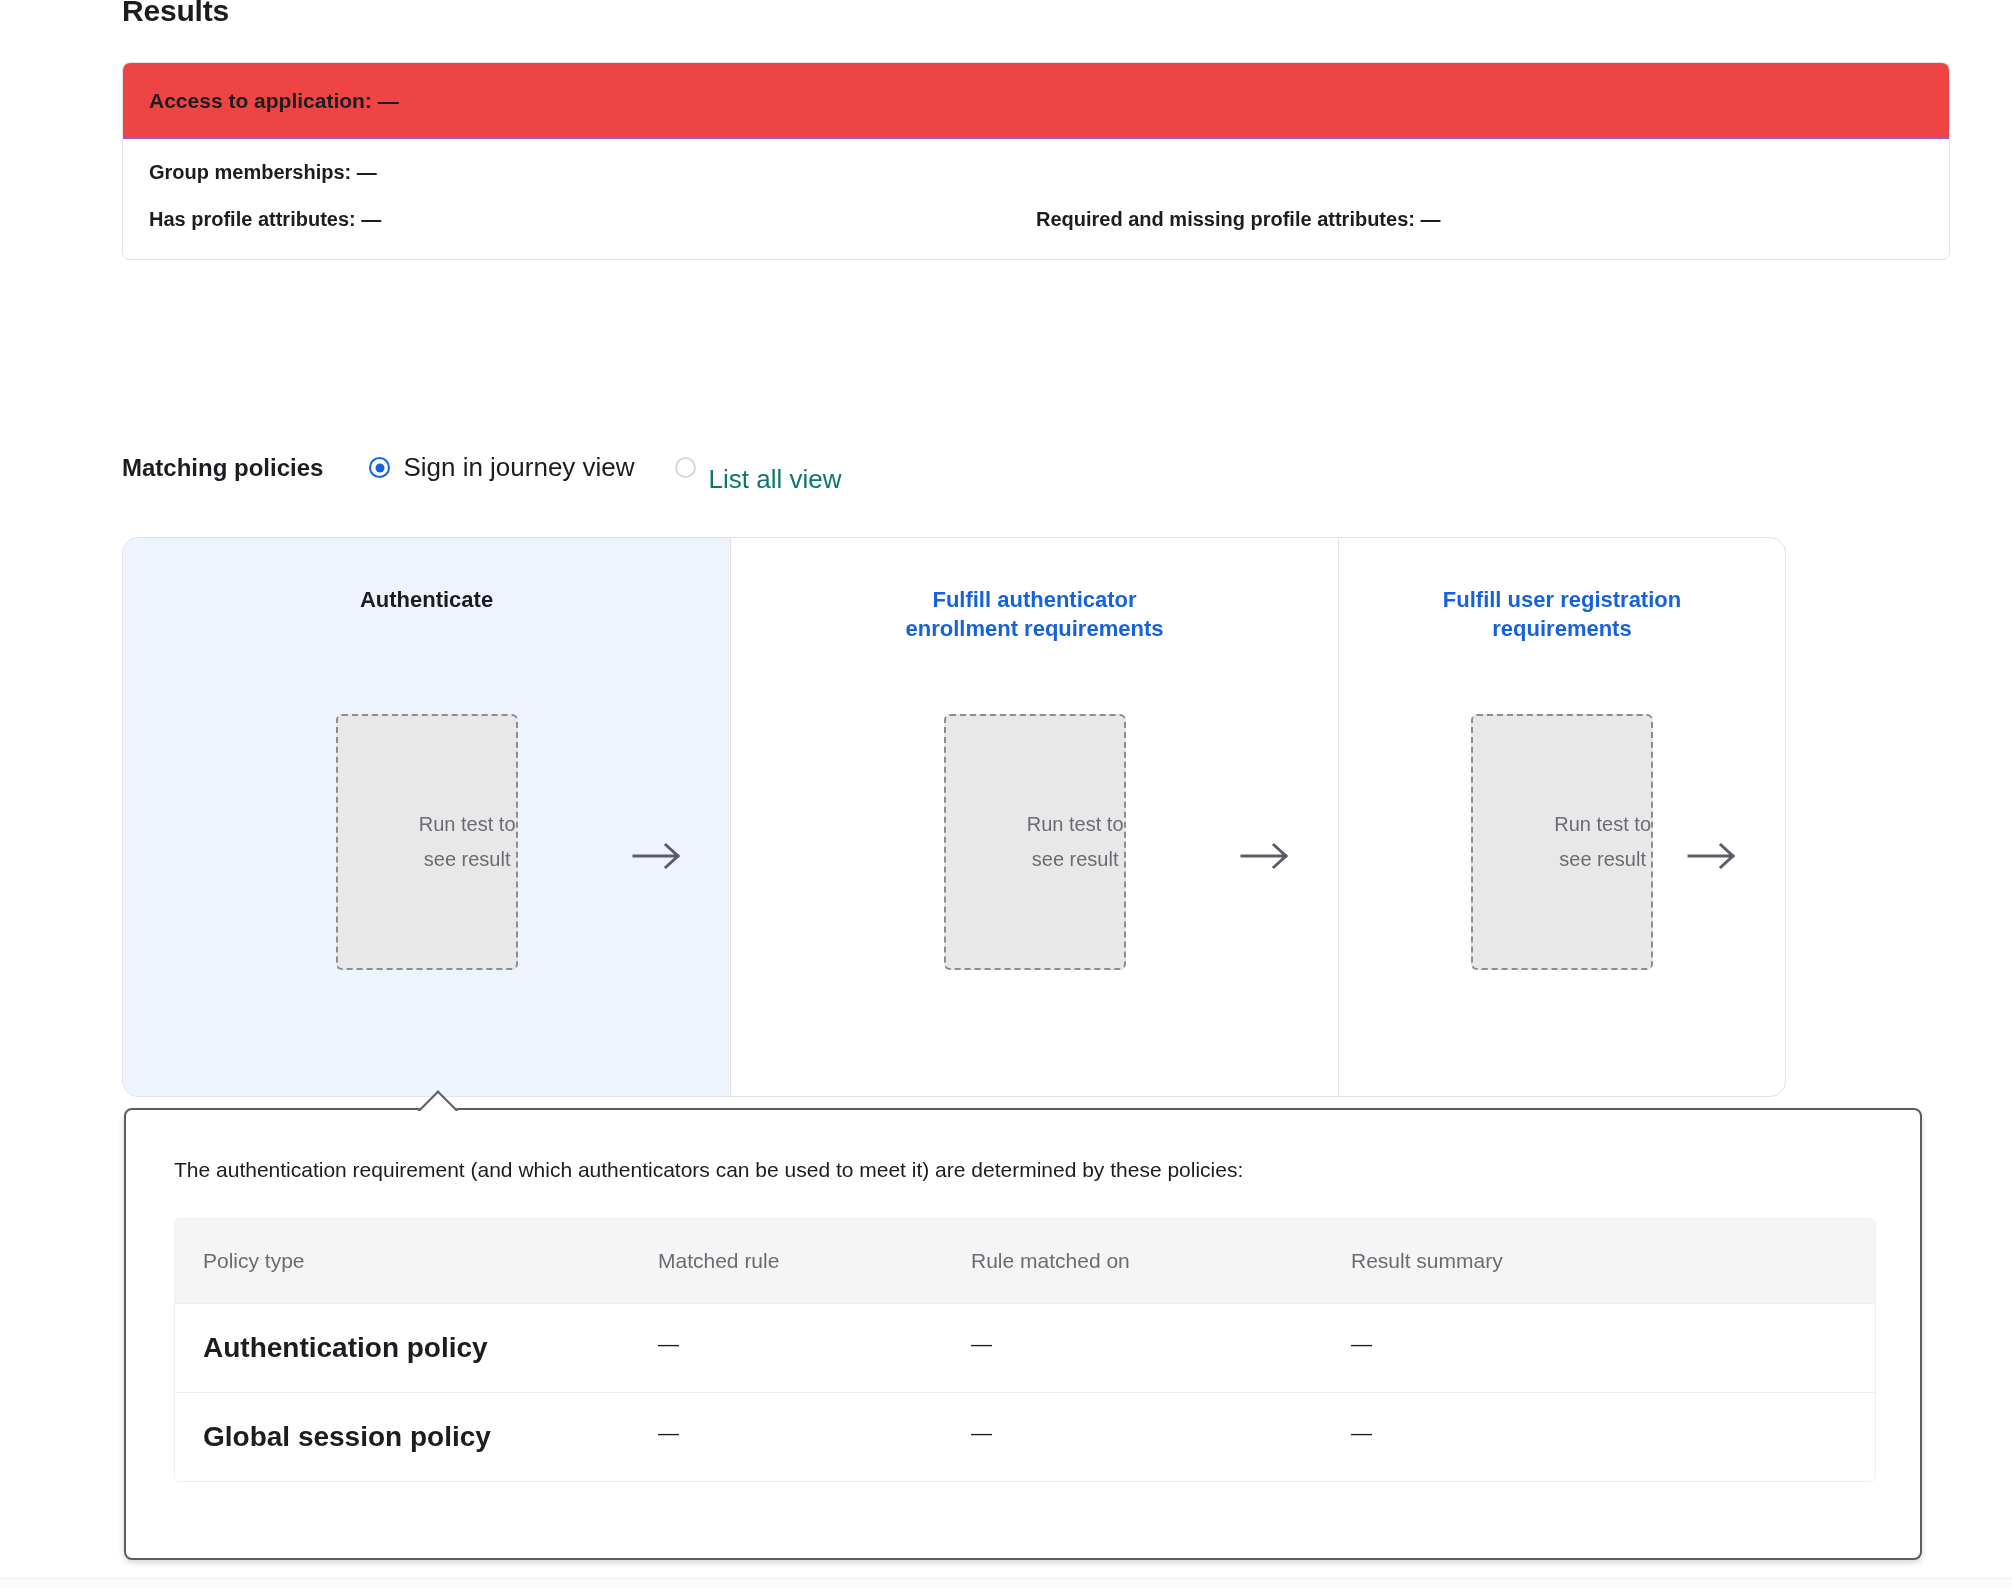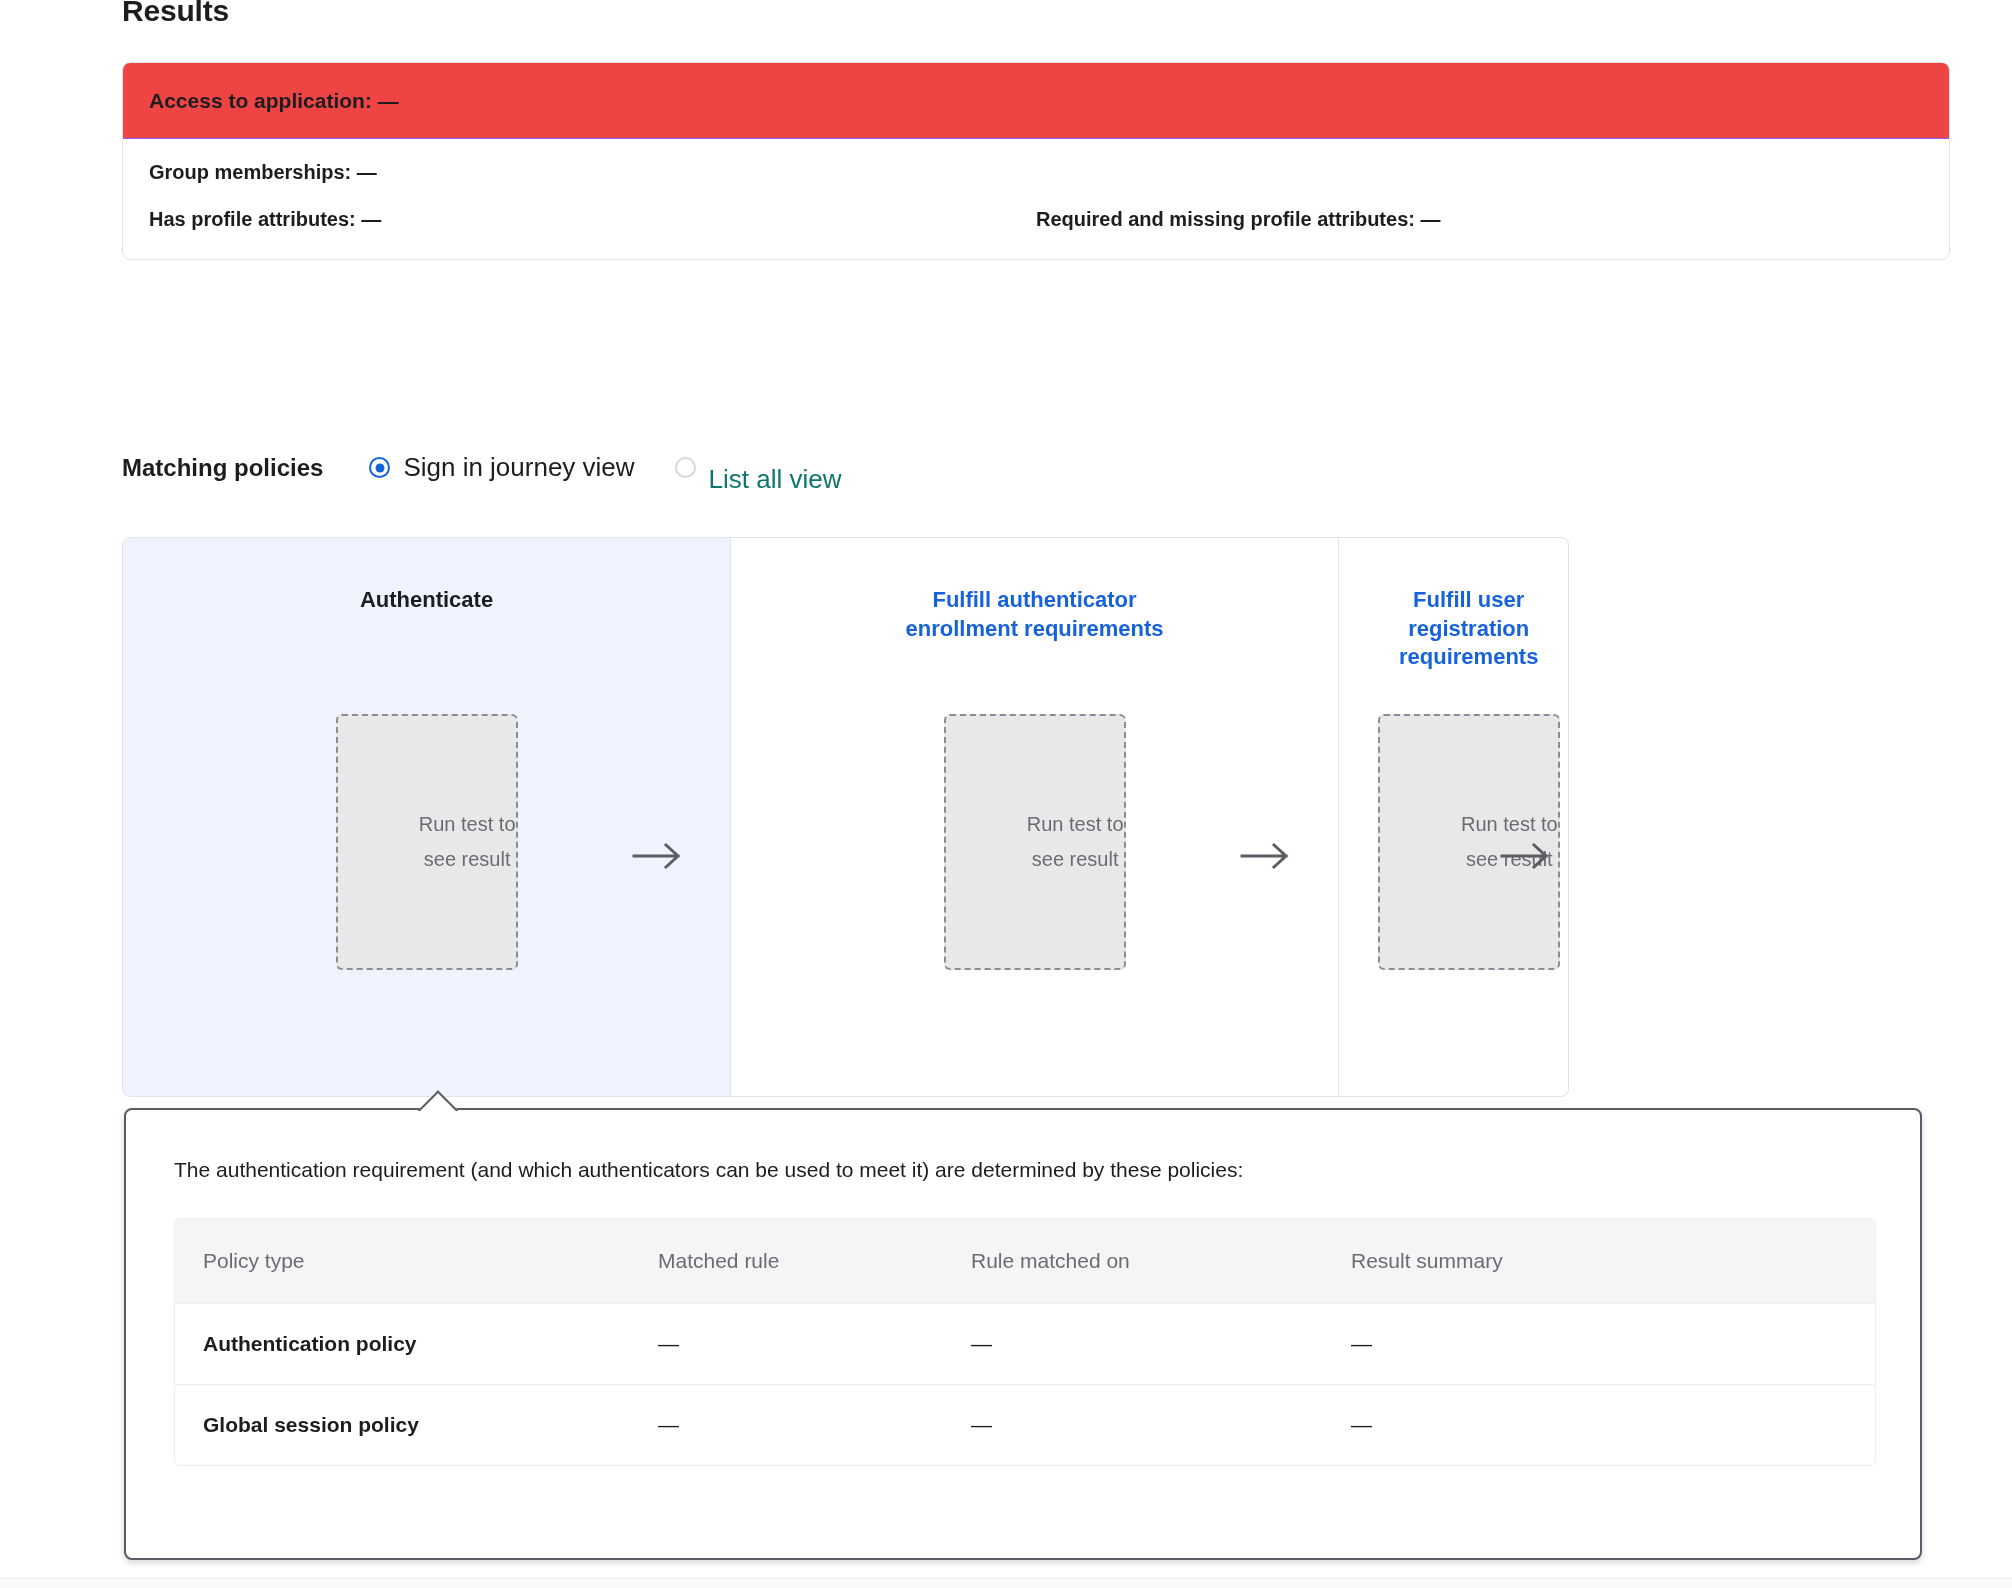--- a/index.html
+++ b/index.html
@@ -110,24 +110,24 @@
     font-size: 26px;
     color: #1d1d21;
   }
   .radio-label.disabled { color: #0f766e; margin-top: 24px; }
 
   
   .journey {
     position: absolute;
     left: 122px;
     top: 537px;
-    width: 1447px;
+    width: 1664px;
     height: 560px;
     border: 1px solid #e1e1e6;
-    border-radius: 8px;
+    border-radius: 16px;
     background: #ffffff;
     display: flex;
     overflow: hidden;
   }
   .jcard {
     position: relative;
     flex: 0 0 608px;
     height: 100%;
     border-right: 1px solid #e1e1e6;
     padding-top: 48px;
@@ -230,21 +230,21 @@
     color: #6b6b75;
   }
   .ptable-row {
     display: flex;
     padding: 28px 28px;
     background: #ffffff;
     border-top: 1px solid #eeeef0;
   }
   .ptable-row:first-of-type { border-top: none; }
   .ptable-row .cell-0 {
-    font-size: 21px;
+    font-size: 28px;
     font-weight: 700;
     color: #1d1d21;
   }
   .ptable-row .cell-n {
     font-size: 21px;
     color: #1d1d21;
   }
   .col-0 { width: 455px; flex: 0 0 455px; }
   .col-1 { width: 313px; flex: 0 0 313px; }
   .col-2 { width: 380px; flex: 0 0 380px; }

